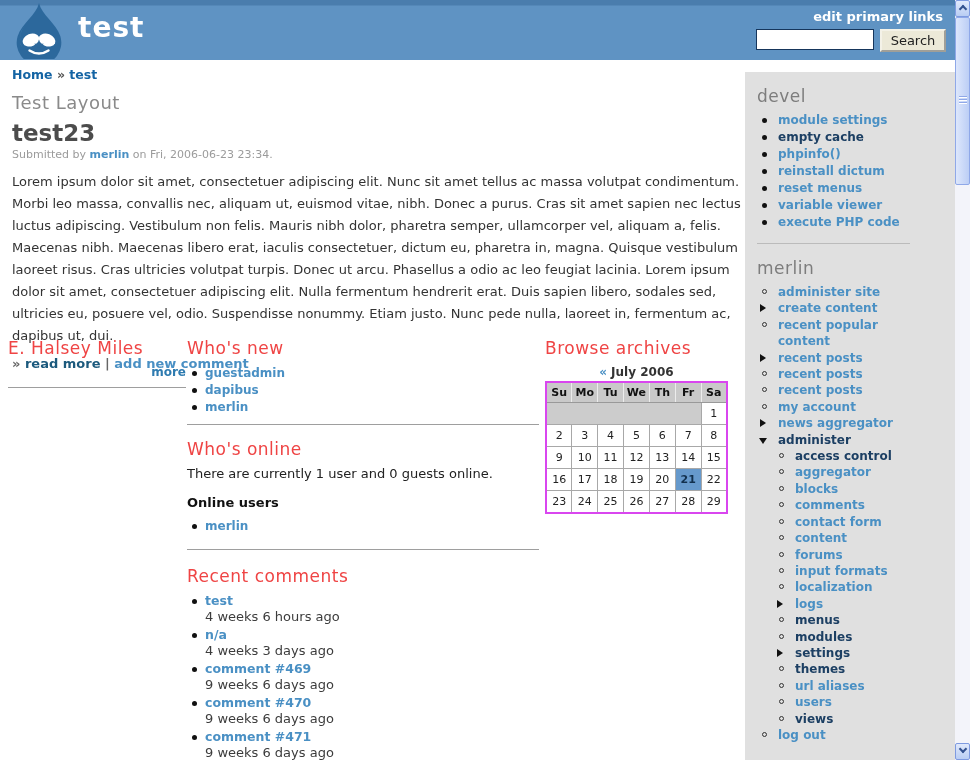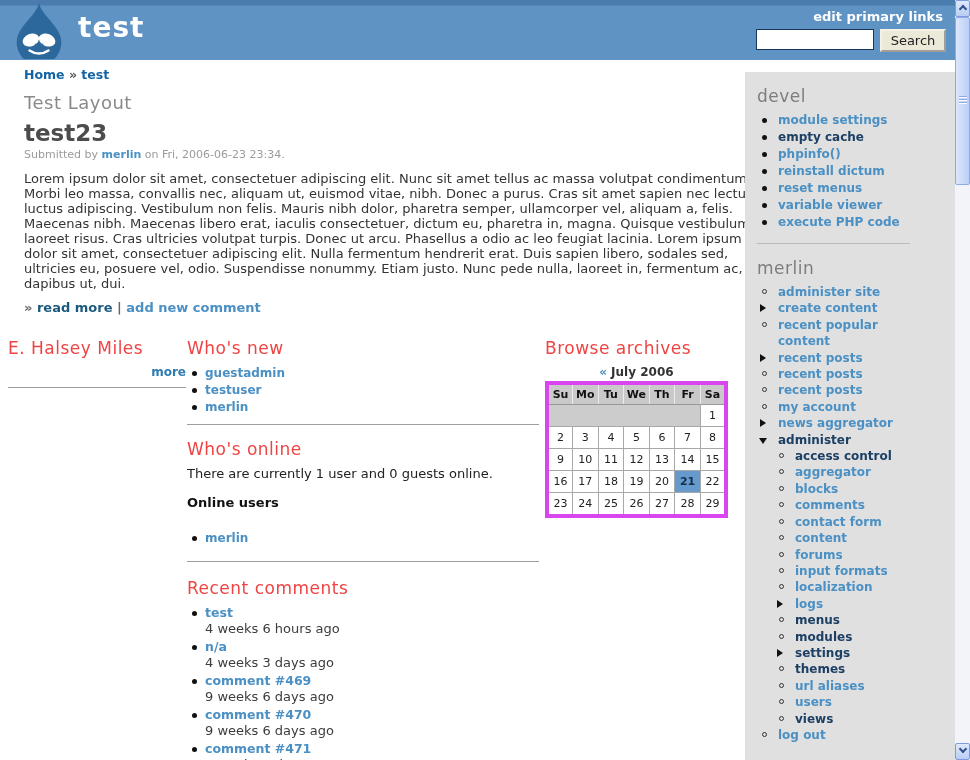--- a/index.html
+++ b/index.html
@@ -47,56 +47,56 @@
   .blt-disc  { left:5px; top:6px; width:5px; height:5px; border-radius:50%; background:#111; }
   .blt-circle{ left:5px; top:5px; width:5px; height:5px; border-radius:50%; border:1px solid #333; background:transparent; }
   .d2 .blt-circle { left:22px; }
   .blt-col { left:3px; top:4px; width:0; height:0; border-top:4px solid transparent; border-bottom:4px solid transparent; border-left:6px solid #111; }
   .d2 .blt-col { left:20px; }
   .blt-exp { left:2px; top:6px; width:0; height:0; border-left:4px solid transparent; border-right:4px solid transparent; border-top:6px solid #111; }
   .s-divider { border:0; border-top:1px solid #bbb; margin:12px 20px 10px 0; }
 
   
   .content { position:absolute; left:0; top:60px; width:745px; height:700px; background:#fff;
-             padding:5px 24px 0; overflow:hidden; }
+             padding:5px 12px 0; overflow:hidden; }
   .crumbs { font-size:12.5px; font-weight:bold; color:#555; margin-top:2px; }
   .crumbs a { color:#1464a4; }
   .page-title { font-size:18px; font-weight:normal; color:#8a8a8a; letter-spacing:.5px; margin-top:10px; }
   .node-title { font-size:23px; font-weight:bold; color:#4c4c4c; margin-top:7px; }
   .submitted { font-size:11px; color:#9b9b9b; margin:2px 0 10px; }
   .submitted a { color:#4a90c4; font-weight:bold; }
-  .node-body { font-size:13px; line-height:15px; color:#333; width:732px; }
+  .node-body { font-size:13px; line-height:22px; color:#333; width:732px; }
   .node-links { margin-top:9px; font-size:13px; color:#666; font-weight:bold; }
   .node-links .rm { color:#1c5a7d; } .node-links .ac { color:#4a90c4; }
 
   
   .cols { position:absolute; left:0; top:278px; width:745px; }
   .col { position:absolute; top:0; }
   .col-left { left:8px; width:178px; }
   .col-mid { left:187px; width:352px; }
   .col-cal { left:545px; width:184px; }
   .sec-title { font-size:17px; color:#ef4444; letter-spacing:.5px; font-weight:normal; margin-bottom:7px; }
   .more-row { text-align:right; font-size:12px; margin:2px 0 8px; }
   .more-row a { color:#2e7bb0; font-weight:bold; }
   .c-divider { border:0; border-top:1px solid #9e9e9e; margin:8px 0; }
   .u-list { list-style:none; margin-bottom:2px; }
   .u-list li { position:relative; padding-left:18px; line-height:17px; font-size:12px; }
   .u-list a { color:#4a90c4; font-weight:bold; }
   .ol-status { font-size:13px; color:#222; margin:2px 0 14px; }
-  .ol-sub { font-size:13px; font-weight:bold; color:#111; margin-bottom:20px; }
+  .ol-sub { font-size:13px; font-weight:bold; color:#111; margin-bottom:8px; }
   .rc-list { list-style:none; margin-top:2px; }
   .rc-list li { position:relative; padding-left:18px; margin-bottom:3px; font-size:13px; line-height:15.5px; }
   .rc-list a { color:#4a90c4; font-weight:bold; font-size:12.5px; }
   .rc-time { color:#3c3c3c; }
 
   
   .cal-nav { width:183px; text-align:center; font-size:12px; color:#333; font-weight:bold; margin-bottom:2px; }
   .cal-nav a { color:#4a90c4; margin-right:4px; }
   table.cal { border-collapse:collapse; width:183px; table-layout:fixed; font-size:11px;
-              border:4px solid #d946ef; }
+              border:2px solid #d946ef; }
   .cal th { background:#c9c9c9; border:1px solid #ececec; border-bottom:1px solid #999;
             padding:3px 0; color:#111; font-weight:bold; }
   .cal td { border:1px solid #a8a8a8; background:#fff; text-align:center; padding:4px 0; color:#222; }
   .cal td.empty { background:#ccc; }
   .cal td.sel { background:#6699cc; color:#12304e; font-weight:bold; }
 </style>
 </head>
 <body>
 
 <div class="header">
@@ -132,21 +132,21 @@
     <div class="col col-left">
       <h2 class="sec-title">E. Halsey Miles</h2>
       <div class="more-row"><a>more</a></div>
       <hr class="c-divider">
     </div>
 
     <div class="col col-mid">
       <h2 class="sec-title">Who's new</h2>
       <ul class="u-list" id="whosnew-list">
           <li><span class="blt blt-disc"></span><a>guestadmin</a></li>
-          <li><span class="blt blt-disc"></span><a>testuser</a></li>
+          <li><span class="blt blt-disc"></span><a>dapibus</a></li>
           <li><span class="blt blt-disc"></span><a>merlin</a></li>
         </ul>
       <hr class="c-divider">
       <h2 class="sec-title" style="margin-top:14px">Who's online</h2>
       <div class="ol-status">There are currently 1 user and 0 guests online.</div>
       <div class="ol-sub">Online users</div>
       <ul class="u-list" id="online-list">
           <li><span class="blt blt-disc"></span><a>merlin</a></li>
         </ul>
       <hr class="c-divider" style="margin-top:14px">

